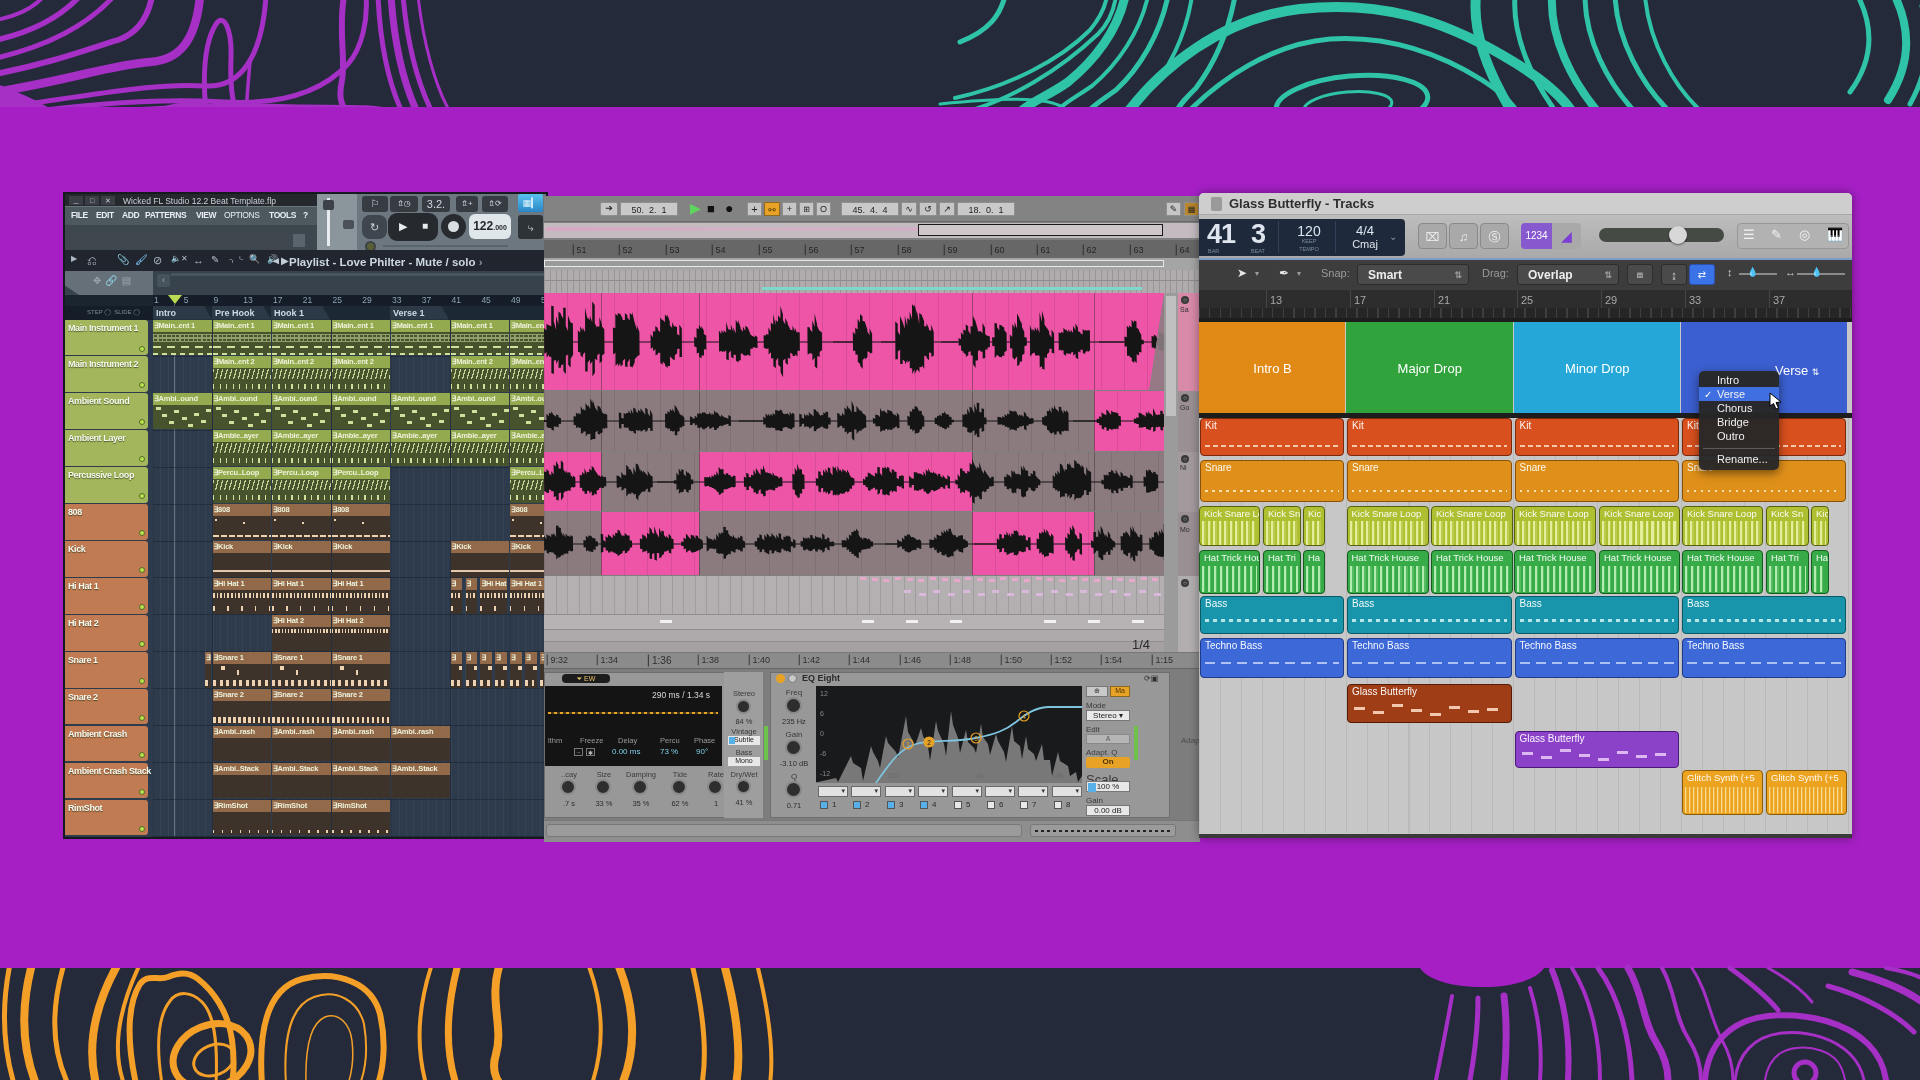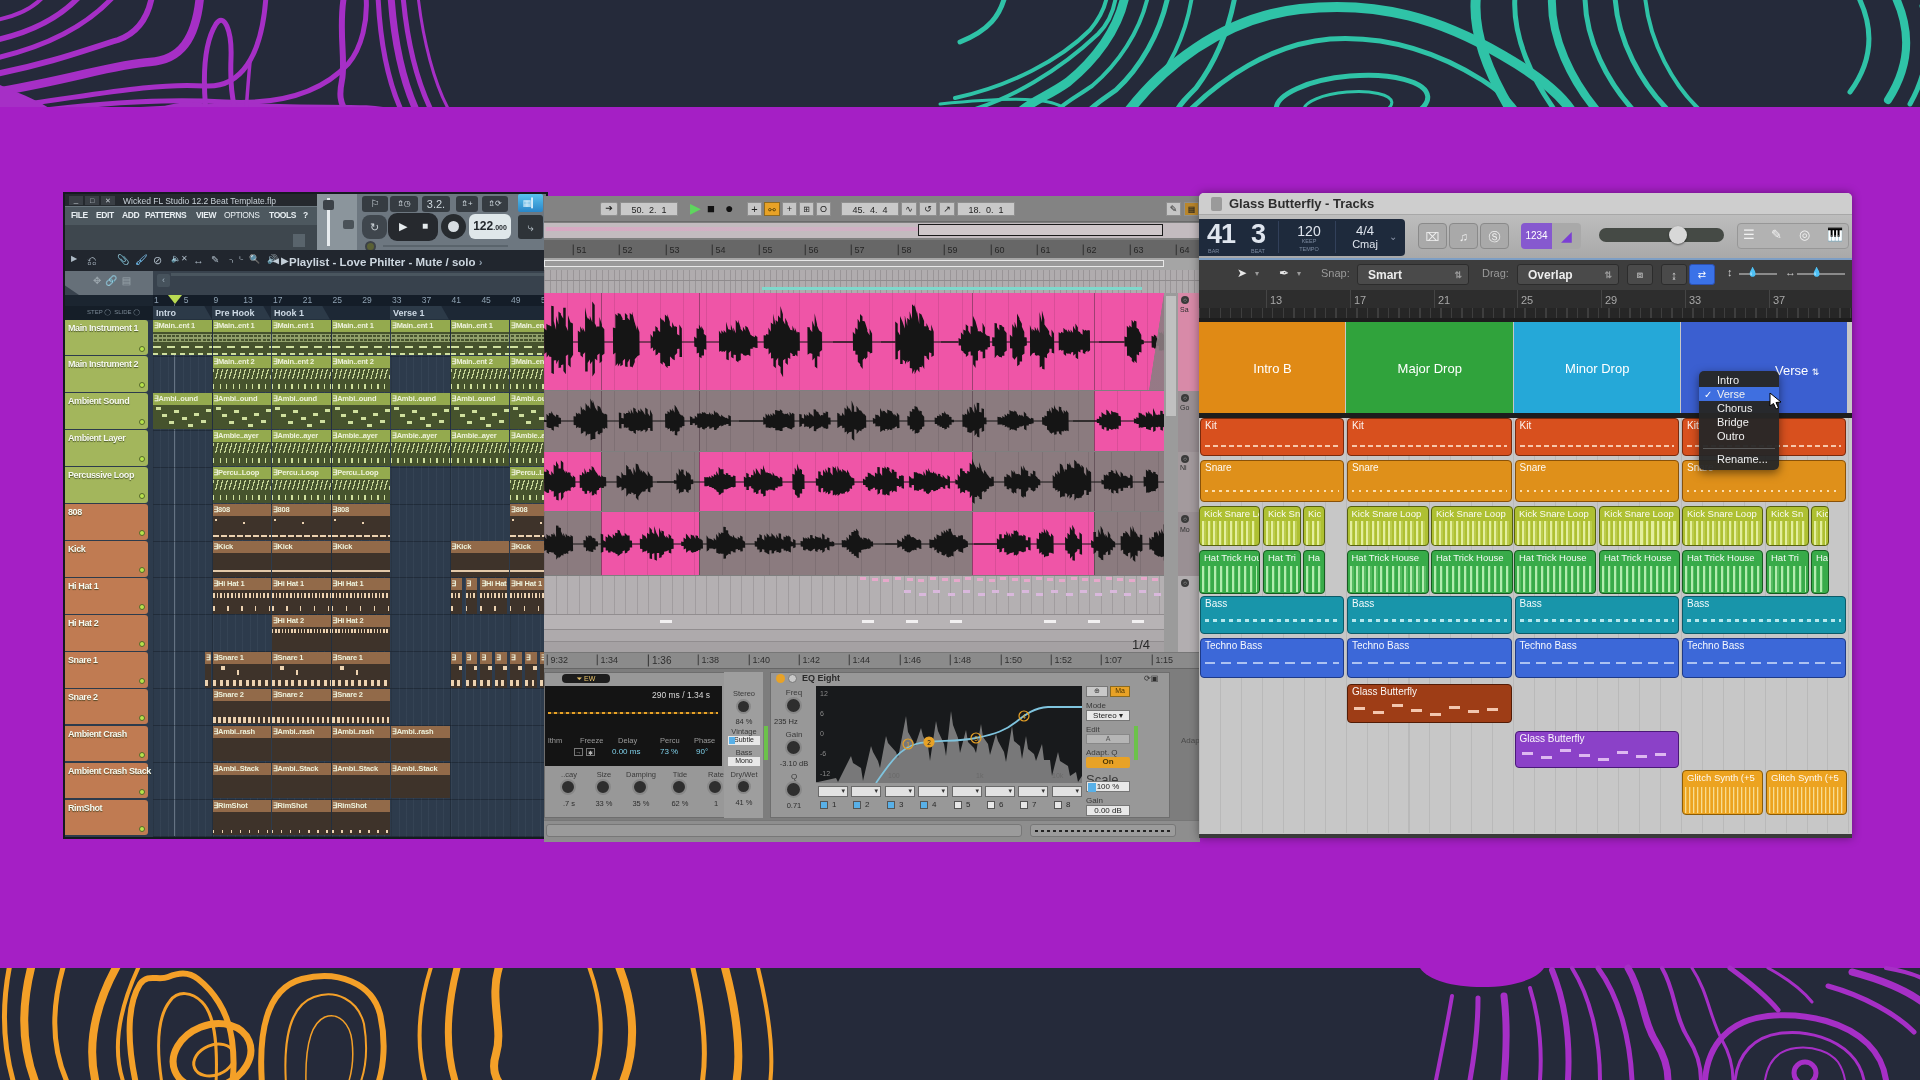--- a/index.html
+++ b/index.html
@@ -948,21 +948,21 @@
     <div style="position:absolute;left:52px;top:459px;color:#2e2e2e;font-size:9px">⎢1:34</div>
     <div style="position:absolute;left:103px;top:459px;color:#2e2e2e;font-size:10px">⎢1:36</div>
     <div style="position:absolute;left:153px;top:459px;color:#2e2e2e;font-size:9px">⎢1:38</div>
     <div style="position:absolute;left:204px;top:459px;color:#2e2e2e;font-size:9px">⎢1:40</div>
     <div style="position:absolute;left:254px;top:459px;color:#2e2e2e;font-size:9px">⎢1:42</div>
     <div style="position:absolute;left:304px;top:459px;color:#2e2e2e;font-size:9px">⎢1:44</div>
     <div style="position:absolute;left:355px;top:459px;color:#2e2e2e;font-size:9px">⎢1:46</div>
     <div style="position:absolute;left:405px;top:459px;color:#2e2e2e;font-size:9px">⎢1:48</div>
     <div style="position:absolute;left:456px;top:459px;color:#2e2e2e;font-size:9px">⎢1:50</div>
     <div style="position:absolute;left:506px;top:459px;color:#2e2e2e;font-size:9px">⎢1:52</div>
-    <div style="position:absolute;left:556px;top:459px;color:#2e2e2e;font-size:9px">⎢1:07</div>
+    <div style="position:absolute;left:556px;top:459px;color:#2e2e2e;font-size:9px">⎢1:54</div>
     <div style="position:absolute;left:607px;top:459px;color:#2e2e2e;font-size:9px">⎢1:15</div>
     <div style="position:absolute;left:0;top:472px;width:656px;height:152px;background:#7d7d7d;border-top:1px solid #666"></div>
     <div style="position:absolute;left:0;top:476px;width:219px;height:146px;background:#989898;border:1px solid #6e6e6e"></div>
     <div style="position:absolute;left:18px;top:478px;width:48px;height:9px;background:#1c1c1c;border-radius:4px;color:#e8c36a;font-size:7px;line-height:9px;text-align:center">⏷ EW</div>
     <div style="position:absolute;left:196px;top:478px;color:#2e2e2e;font-size:8px">⟳▣</div>
     <div style="position:absolute;left:1px;top:490px;width:177px;height:80px;background:#141414"></div>
     <div style="position:absolute;left:108px;top:494px;color:#d8d8d8;font-size:8.5px">290 ms / 1.34 s</div>
     <div style="position:absolute;left:4px;top:516px;width:170px;height:2px;background:repeating-linear-gradient(90deg,#e8a226 0 3px,rgba(232,162,38,.25) 3px 6px)"></div>
     <div style="position:absolute;left:4px;top:540px;color:#9a9a9a;font-size:7.5px">lthm</div>
     <div style="position:absolute;left:36px;top:540px;color:#9a9a9a;font-size:7.5px">Freeze</div>
@@ -1001,21 +1001,21 @@
     <div style="position:absolute;left:192px;top:583px;width:15px;height:15px;border-radius:50%;background:#2e2e2e;border:2px solid #888"></div>
     <div style="position:absolute;left:182px;top:602px;width:36px;text-align:center;color:#2e2e2e;font-size:7.5px">41 %</div>
     <div style="position:absolute;left:220px;top:530px;width:4px;height:34px;background:#6cc24a"></div>
     <div style="position:absolute;left:226px;top:476px;width:400px;height:146px;background:#989898;border:1px solid #6e6e6e"></div>
     <div style="position:absolute;left:232px;top:478px;width:9px;height:9px;border-radius:50%;background:#e8a226"></div>
     <div style="position:absolute;left:244px;top:478px;width:9px;height:9px;border-radius:50%;background:#c9c9c9;border:1px solid #777"></div>
     <div style="position:absolute;left:258px;top:477px;color:#2a2a2a;font-size:9px;font-weight:bold">EQ Eight</div>
     <div style="position:absolute;left:600px;top:478px;color:#2e2e2e;font-size:8px">⟳▣</div>
     <div style="position:absolute;left:230px;top:492px;width:40px;text-align:center;color:#3a3a3a;font-size:8px">Freq</div>
     <div style="position:absolute;left:241px;top:501px;width:17px;height:17px;border-radius:50%;background:#2e2e2e;border:2px solid #888"></div>
-    <div style="position:absolute;left:230px;top:521px;width:40px;text-align:left;color:#2e2e2e;font-size:7.5px">235 Hz</div>
+    <div style="position:absolute;left:230px;top:521px;width:40px;text-align:center;color:#2e2e2e;font-size:7.5px">235 Hz</div>
     <div style="position:absolute;left:230px;top:534px;width:40px;text-align:center;color:#3a3a3a;font-size:8px">Gain</div>
     <div style="position:absolute;left:241px;top:543px;width:17px;height:17px;border-radius:50%;background:#2e2e2e;border:2px solid #888"></div>
     <div style="position:absolute;left:230px;top:563px;width:40px;text-align:center;color:#2e2e2e;font-size:7.5px">-3.10 dB</div>
     <div style="position:absolute;left:230px;top:576px;width:40px;text-align:center;color:#3a3a3a;font-size:8px">Q</div>
     <div style="position:absolute;left:241px;top:585px;width:17px;height:17px;border-radius:50%;background:#2e2e2e;border:2px solid #888"></div>
     <div style="position:absolute;left:230px;top:605px;width:40px;text-align:center;color:#2e2e2e;font-size:7.5px">0.71</div>
     <div style="position:absolute;left:272px;top:490px;width:266px;height:97px;background:#181a1c;overflow:hidden"><svg width="266" height="97" viewBox="0 0 266 97">
         <path d="M0,97 L0,96 L2,96 L20,92 L22,96 L35,70 L37,77 L45,82 L47,95 L55,60 L57,66 L62,75 L64,82 L70,50 L72,57 L80,66 L82,72 L90,30 L92,46 L97,55 L99,60 L105,42 L107,50 L112,60 L114,75 L120,35 L122,45 L128,58 L130,70 L135,25 L137,39 L142,52 L144,67 L150,44 L152,56 L158,62 L160,67 L165,38 L167,51 L172,58 L174,69 L180,48 L182,55 L188,66 L190,76 L196,40 L198,55 L204,60 L206,73 L210,50 L212,63 L218,68 L220,75 L226,58 L228,74 L234,74 L236,90 L242,66 L244,75 L252,80 L254,90 L260,86 L262,96 L266,90 L268,96 L266,97 Z" fill="#8a8a8a" opacity="0.85"></path>
         <path d="M60,97 C75,75 85,62 100,58 C115,54 140,56 160,52 C180,48 190,44 200,36 C210,28 218,22 232,21 L266,21" stroke="#7fc4de" stroke-width="1.8" fill="none"></path>
         <circle cx="92" cy="58" r="5" stroke="#e8a226" stroke-width="1.2" fill="none"></circle>

